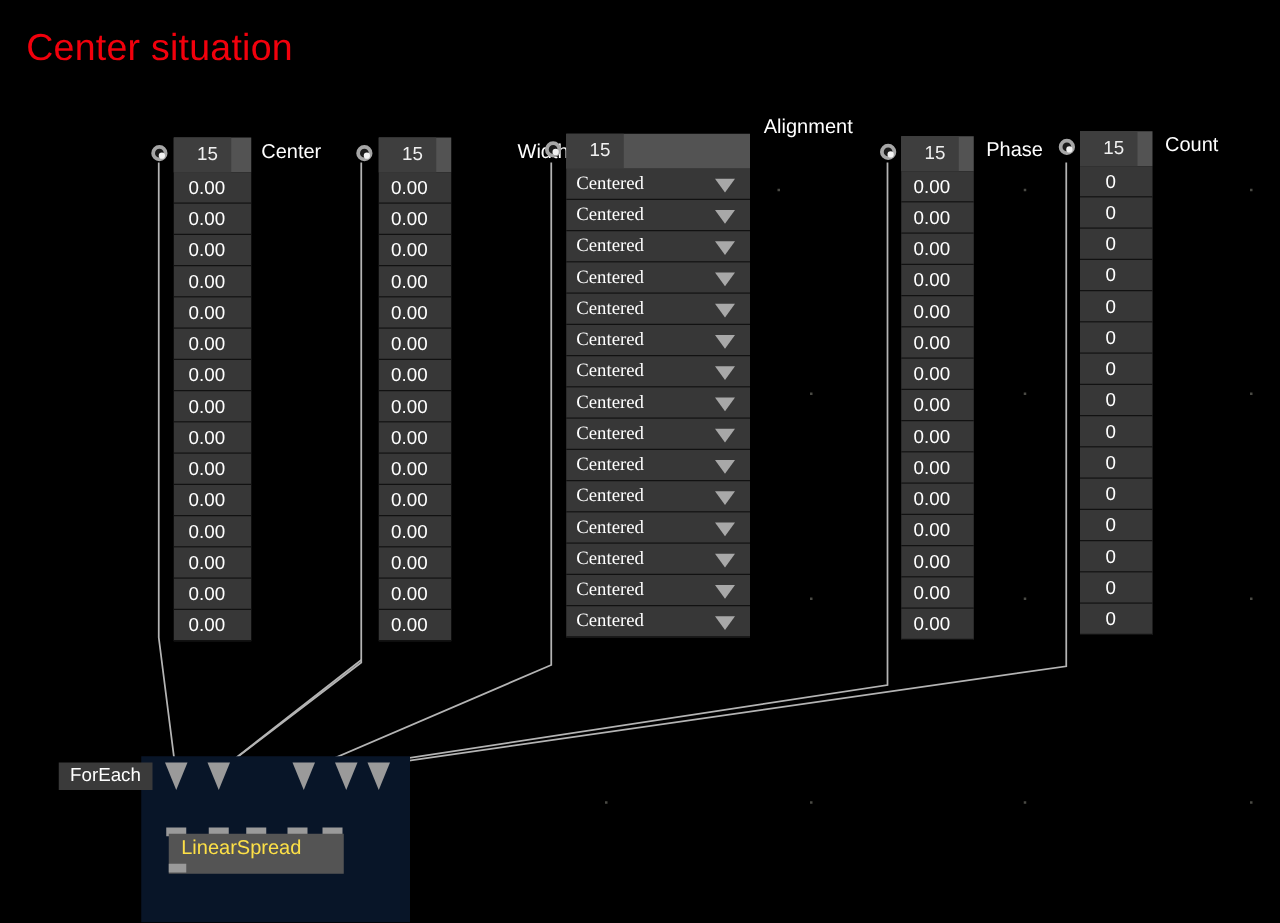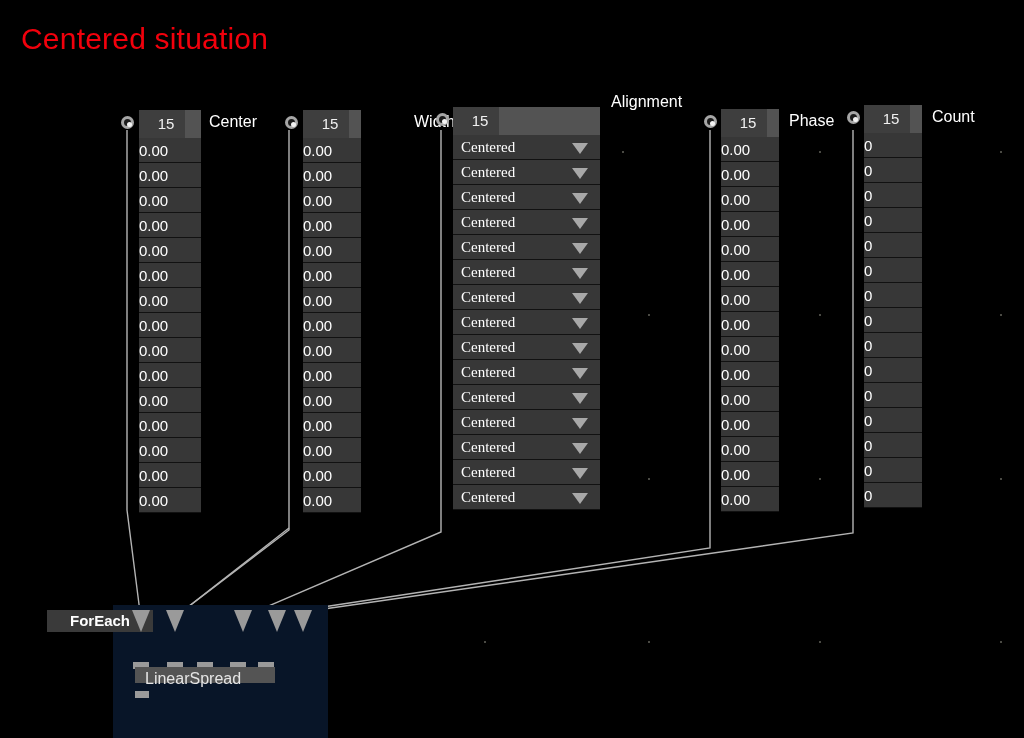--- a/index.html
+++ b/index.html
@@ -64,21 +64,21 @@
     height: 25px;
     background: #373737;
     border-bottom: 1px solid #111111;
     color: #ffffff;
     font-size: 15px;
     line-height: 25px;
     box-sizing: border-box;
     position: relative;
   }
   .cell.num {
-    text-align: left;
+    text-align: center;
     padding-right: 9px;
   }
   .cell.enum {
     text-align: left;
     padding-left: 8px;
     font-family: Liberation Serif, serif;
   }
   .cell .tri {
     position: absolute;
     right: 12px; top: 8px;
@@ -127,41 +127,40 @@
   #patch-panel {
     position: absolute;
     left: 113px; top: 605px;
     width: 215px; height: 133px;
     background: #081528;
   }
   #foreach-label {
     position: absolute;
     left: 47px; top: 610px;
     height: 22px;
-    padding: 0 23px;
+    padding: 0 9px;
     background: #3a3a3a;
     color: #ffffff;
     font-size: 15px;
     line-height: 22px;
     white-space: nowrap;
-    font-weight: bold;
   }
   .inpin {
     position: absolute;
     width: 0; height: 0;
     border-left: 9px solid transparent;
     border-right: 9px solid transparent;
     border-top: 22px solid #9a9a9a;
   }
   #node-linearspread {
     position: absolute;
     left: 135px; top: 667px;
-    width: 140px; height: 16px;
+    width: 140px; height: 32px;
     background: #545454;
-    color: #e5e5e5;
+    color: #fde047;
     font-size: 16px;
     line-height: 24px;
     padding-left: 10px;
     box-sizing: border-box;
     white-space: nowrap;
   }
   .node-inslot {
     position: absolute;
     width: 16px; height: 7px;
     background: #9a9a9a;
@@ -186,21 +185,21 @@
   <div class="griddot" style="left:648px;top:478px;"></div>
   <div class="griddot" style="left:819px;top:478px;"></div>
   <div class="griddot" style="left:1000px;top:478px;"></div>
   <div class="griddot" style="left:484px;top:641px;"></div>
   <div class="griddot" style="left:648px;top:641px;"></div>
   <div class="griddot" style="left:819px;top:641px;"></div>
   <div class="griddot" style="left:1000px;top:641px;"></div>
   <div class="griddot" style="left:155px;top:641px;"></div>
   <div class="griddot" style="left:319px;top:641px;"></div>
 
-  <div id="title">Centered situation</div>
+  <div id="title">Center situation</div>
 
   <svg id="wires" viewBox="0 0 1024 738">
 
     <path d="M127,130 L127,510 L141,620" stroke="#b4b4b4" stroke-width="1.4" fill="none"></path>
 
     <path d="M289,130 L289,530 L175,617" stroke="#b4b4b4" stroke-width="1.4" fill="none"></path>
     <path d="M289,528 L175,617" stroke="#b4b4b4" stroke-width="1.4" fill="none"></path>
 
     <path d="M441,130 L441,532 L243,617" stroke="#b4b4b4" stroke-width="1.4" fill="none"></path>
 

